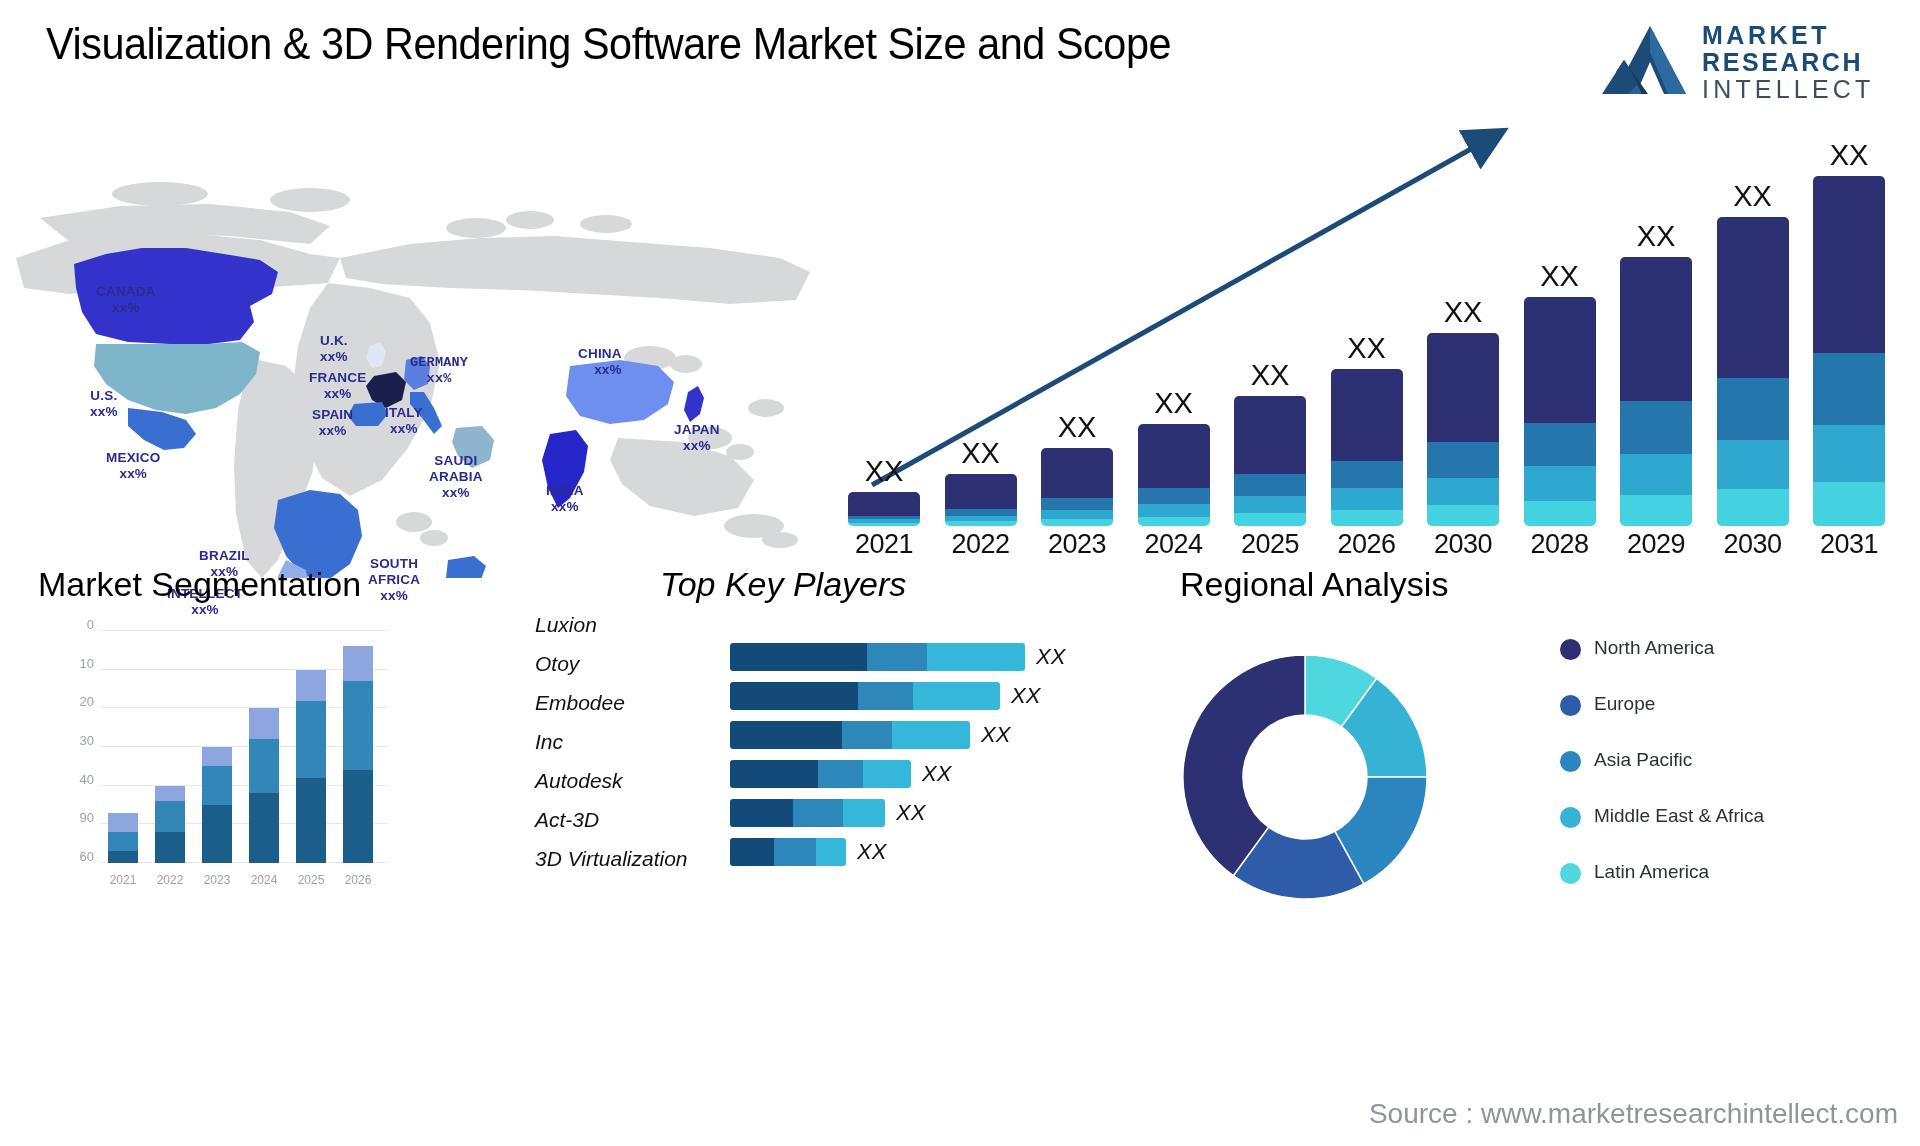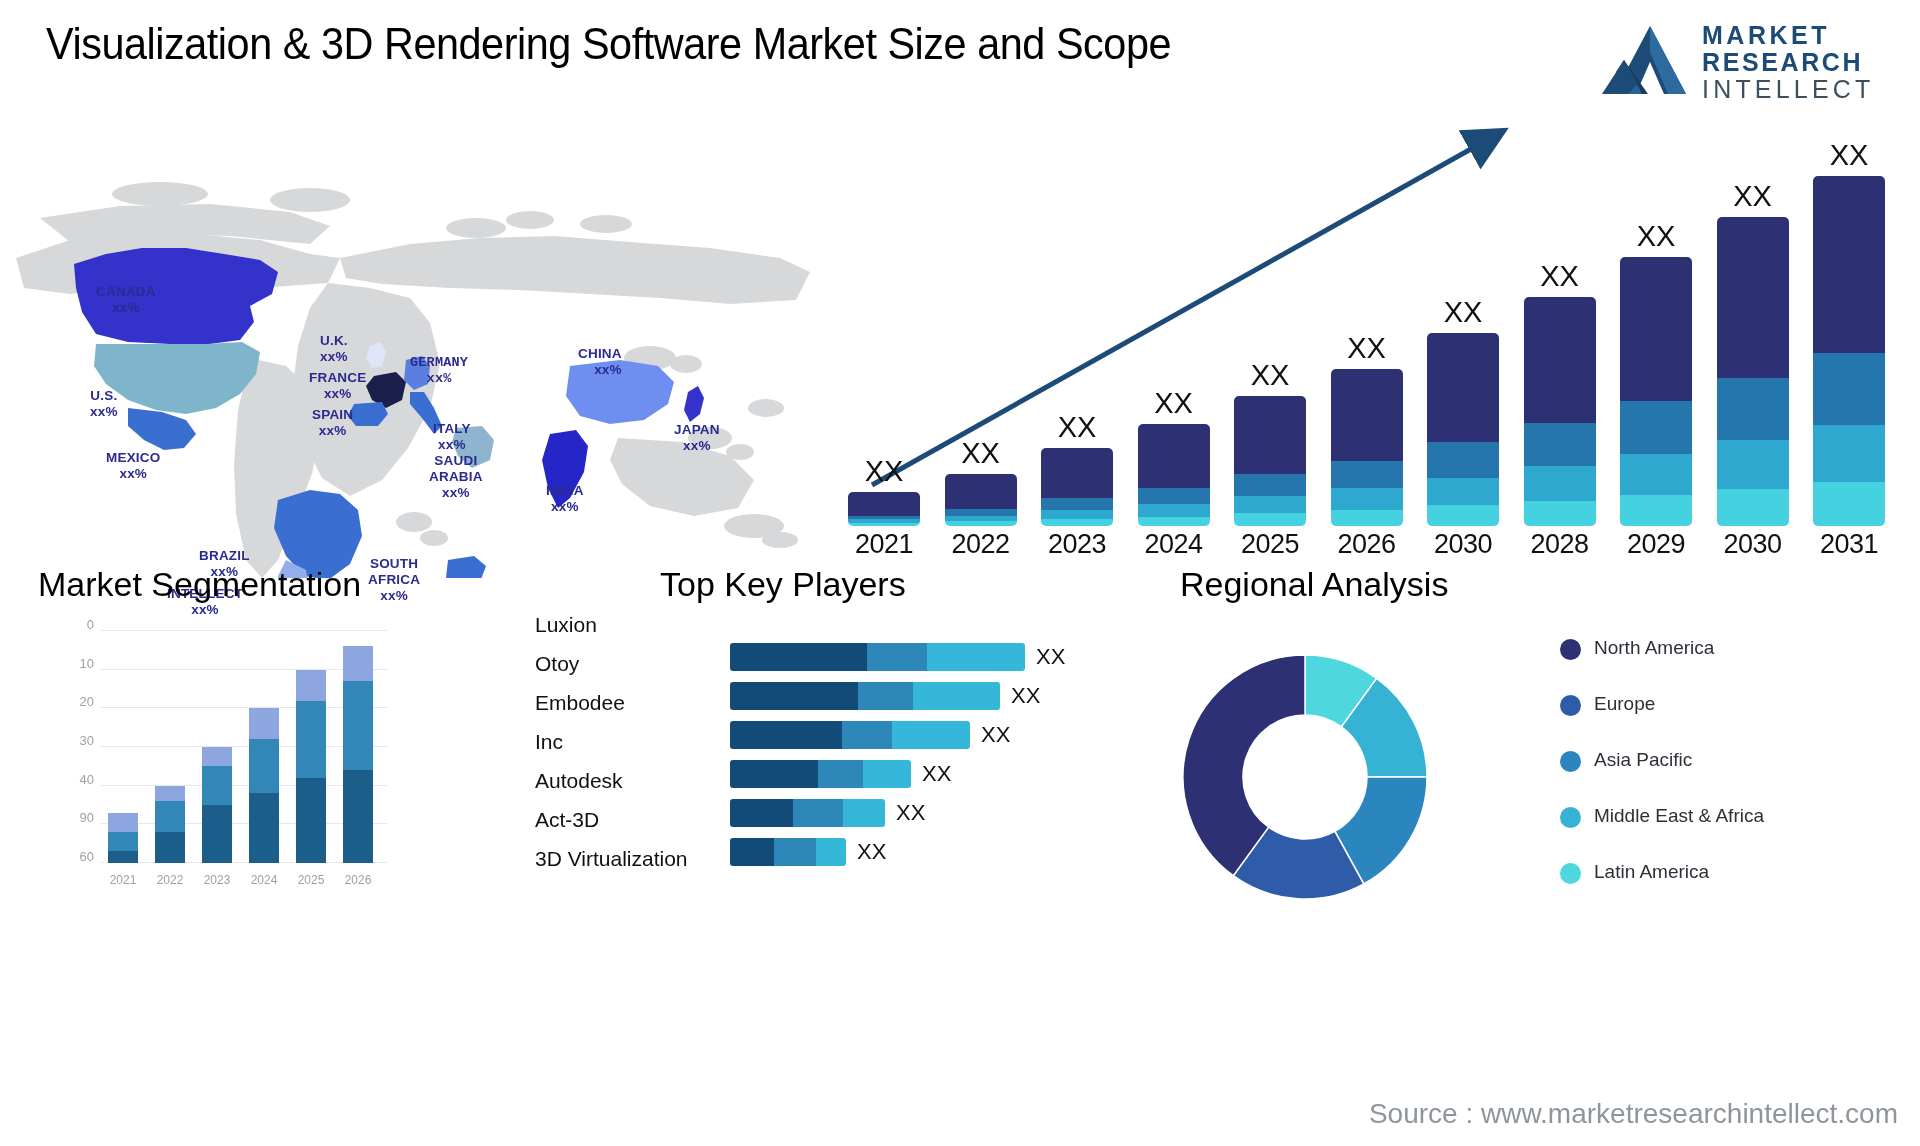--- a/index.html
+++ b/index.html
@@ -54,21 +54,21 @@
                color:#9aa2a9; transform:translateY(-50%); }
   .seg-bar { position:absolute; bottom:30px; width:30px; display:flex; flex-direction:column-reverse; }
   .seg-bar .seg { width:100%; }
   .seg-xtick { position:absolute; bottom:6px; width:46px; text-align:center; font-size:12px; color:#9aa2a9; }
   #seg-legend { position:absolute; left:360px; top:118px; }
   .seg-leg-item { display:flex; align-items:center; margin-bottom:25px; }
   .seg-leg-dot { width:19px; height:19px; border-radius:50%; margin-right:13px; }
   .seg-leg-lbl { font-size:22px; color:#111; }
 
   
-  #players-panel { position:absolute; left:530px; top:565px; width:590px; height:360px; }
+  #players-panel { position:absolute; left:530px; top:565px; width:590px; height:360px;font-style:italic; }
   #players-title { left:130px; top:0px; }
   .player-name { position:absolute; left:5px; font-size:21px; color:#111; white-space:nowrap; }
   .player-bar { position:absolute; height:28px; display:flex; border-radius:3px; overflow:hidden; }
   .player-bar .pseg { height:100%; }
   .player-xx { position:absolute; font-size:22px; color:#111; }
 
   
   #region-panel { position:absolute; left:1150px; top:565px; width:770px; height:380px; }
   #region-title { left:30px; top:0px; }
   #donut { position:absolute; left:-15px; top:62px; }
@@ -175,21 +175,21 @@
         <div class="pct">xx%</div>
       </div>
       <div class="map-label" style="left: 302px; top: 299px;">
         <div>SPAIN</div>
         <div class="pct">xx%</div>
       </div>
       <div class="map-label" style="left: 400px; top: 247px; font-family: Liberation Mono, monospace;">
         <div>GERMANY</div>
         <div class="pct">xx%</div>
       </div>
-      <div class="map-label" style="left: 375px; top: 313px; margin-left: 48px;">
+      <div class="map-label" style="left: 375px; top: 297px;">
         <div>ITALY</div>
         <div class="pct">xx%</div>
       </div>
       <div class="map-label" style="left: 419px; top: 345px;">
         <div>SAUDI<br>ARABIA</div>
         <div class="pct">xx%</div>
       </div>
       <div class="map-label" style="left: 358px; top: 448px;">
         <div>SOUTH<br>AFRICA</div>
         <div class="pct">xx%</div>

